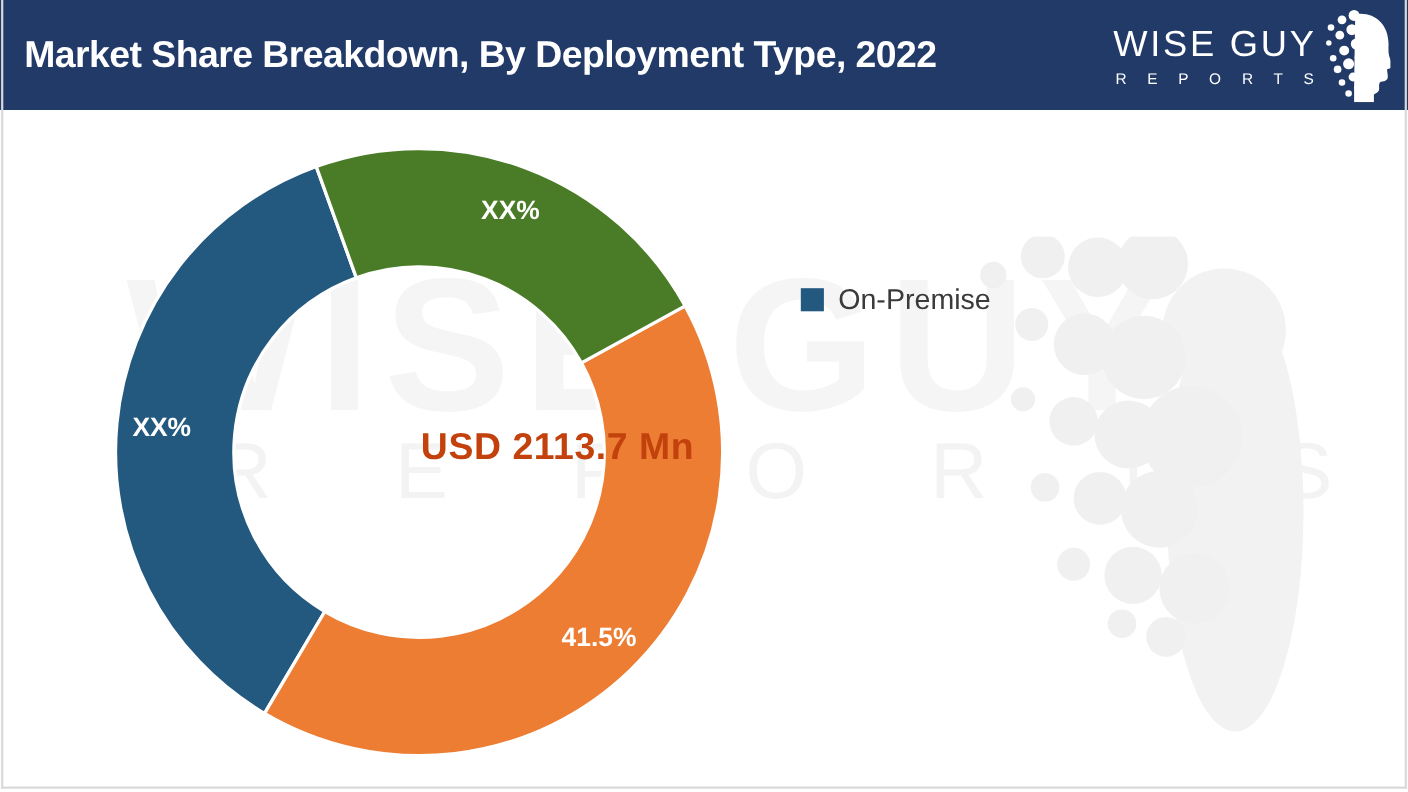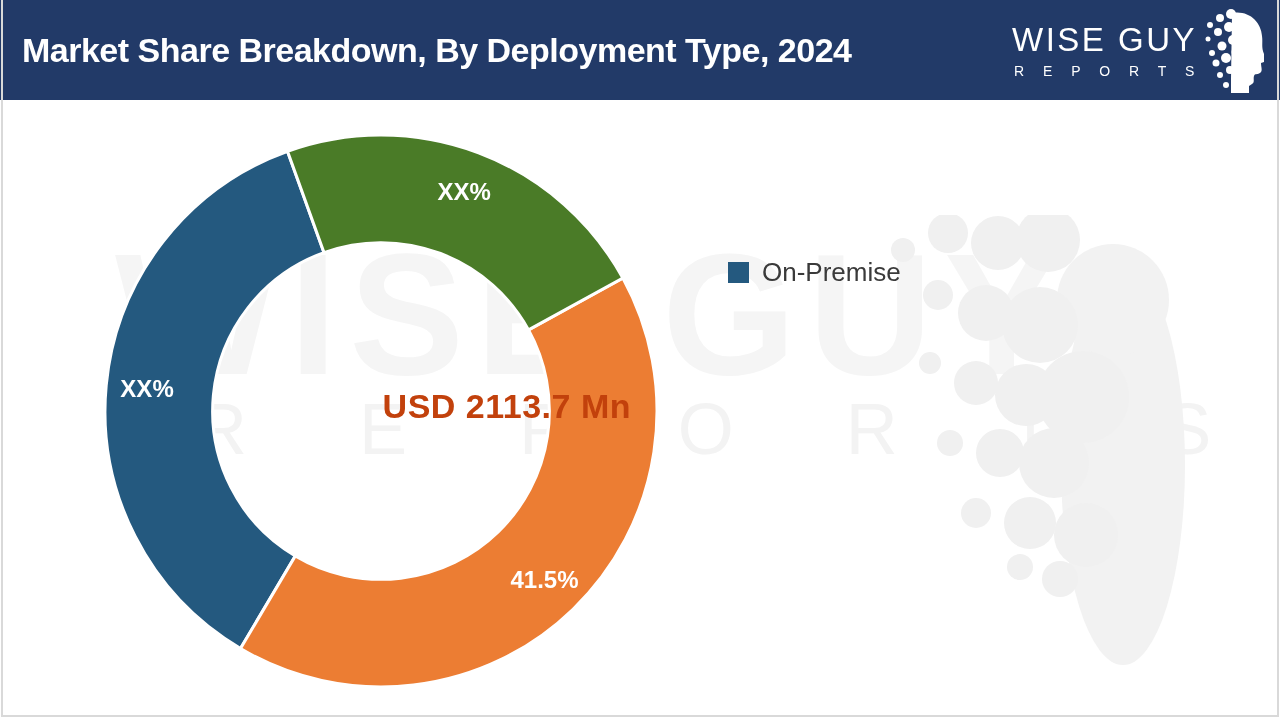--- a/index.html
+++ b/index.html
@@ -41,21 +41,21 @@
   .legend-item { display:flex; align-items:center; height:24px; margin-bottom:66px; }
   .legend-swatch { width:21px; height:21px; margin-right:13px; flex:0 0 auto; }
   .legend-label { font-size:26px; color:#3A3A3A; white-space:nowrap; }
 </style>
 </head>
 <body>
 
 <div class="page">
 
   <div class="header" style="background: rgb(34, 58, 104);">
-    <div class="header-title">Market Share Breakdown, By Deployment Type, 2024</div>
+    <div class="header-title">Market Share Breakdown, By Deployment Type, 2022</div>
 
     <svg class="logo" viewBox="0 0 252 86">
       <g>
         <text x="0" y="44" class="logo-text1">WISE GUY</text>
         <text x="2" y="69" class="logo-text2">R E P O R T S</text>
       </g>
       <g transform="translate(192,2)" fill="#ffffff">
         <path d="M28,4 C45,1 57,13 58,27 C59,34 57,38 60,45 L63,52 L57,54 C57,58 59,62 56,64 C53,66 51,64 50,67 C49,70 51,73 48,75 L45,77 L45,84 L27,84 L27,70 Z"></path>
         <circle cx="6" cy="16" r="3"></circle>
           <circle cx="16" cy="9" r="4"></circle>

